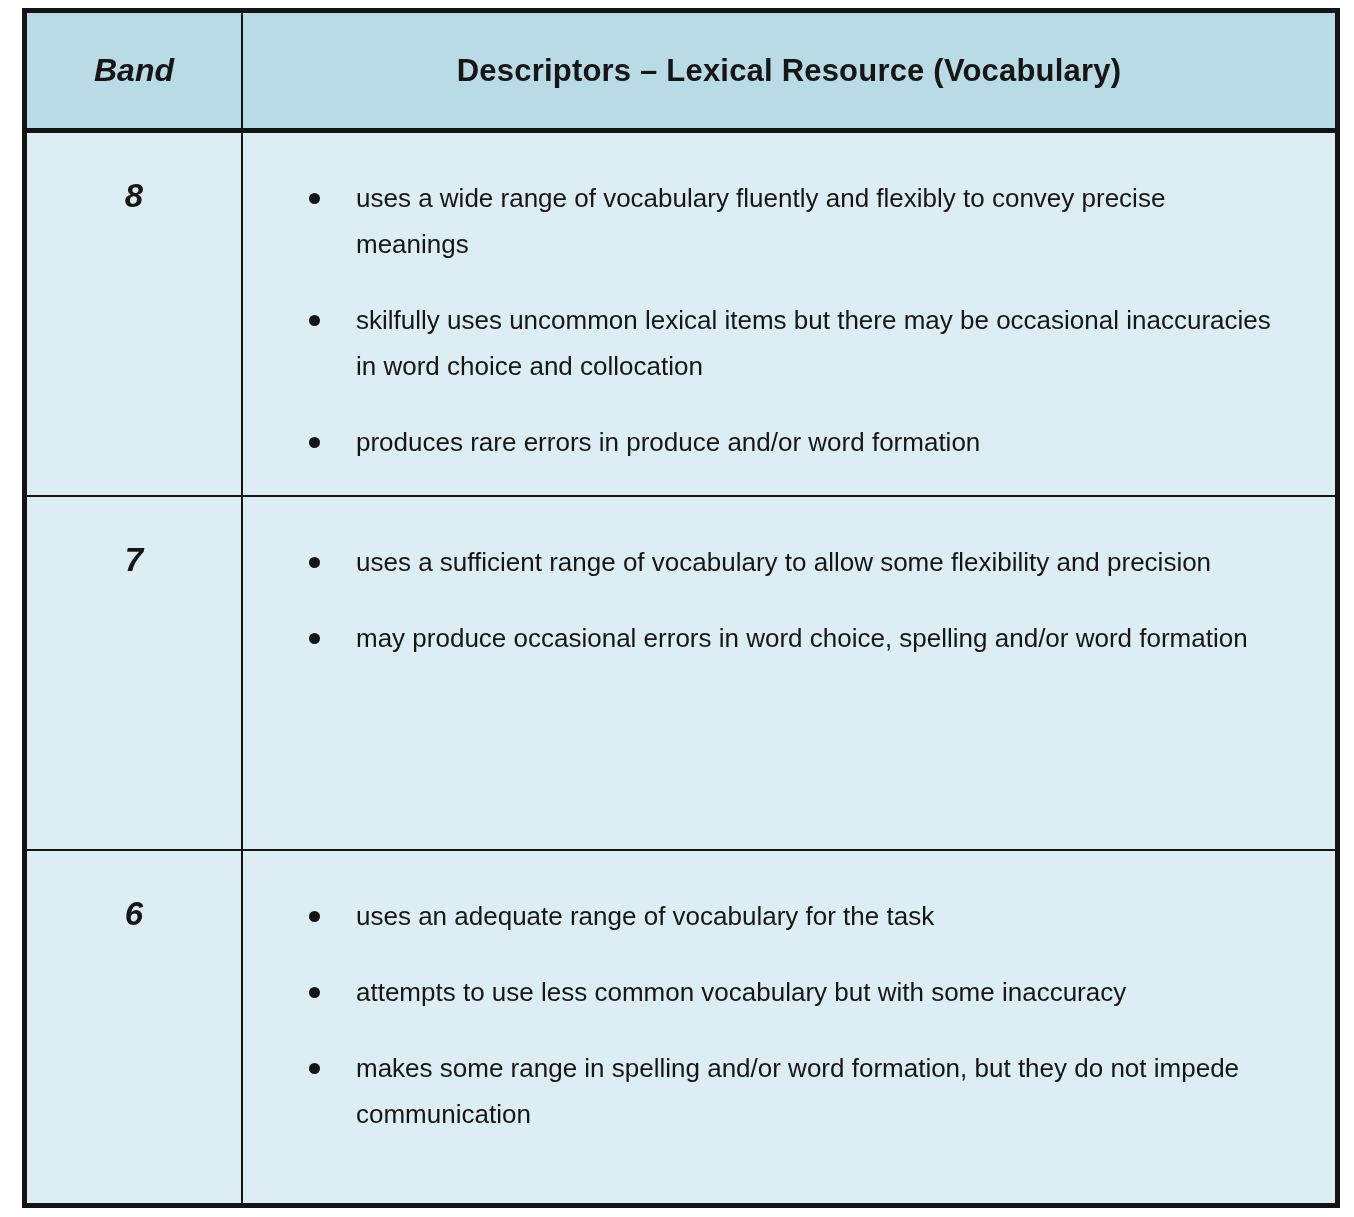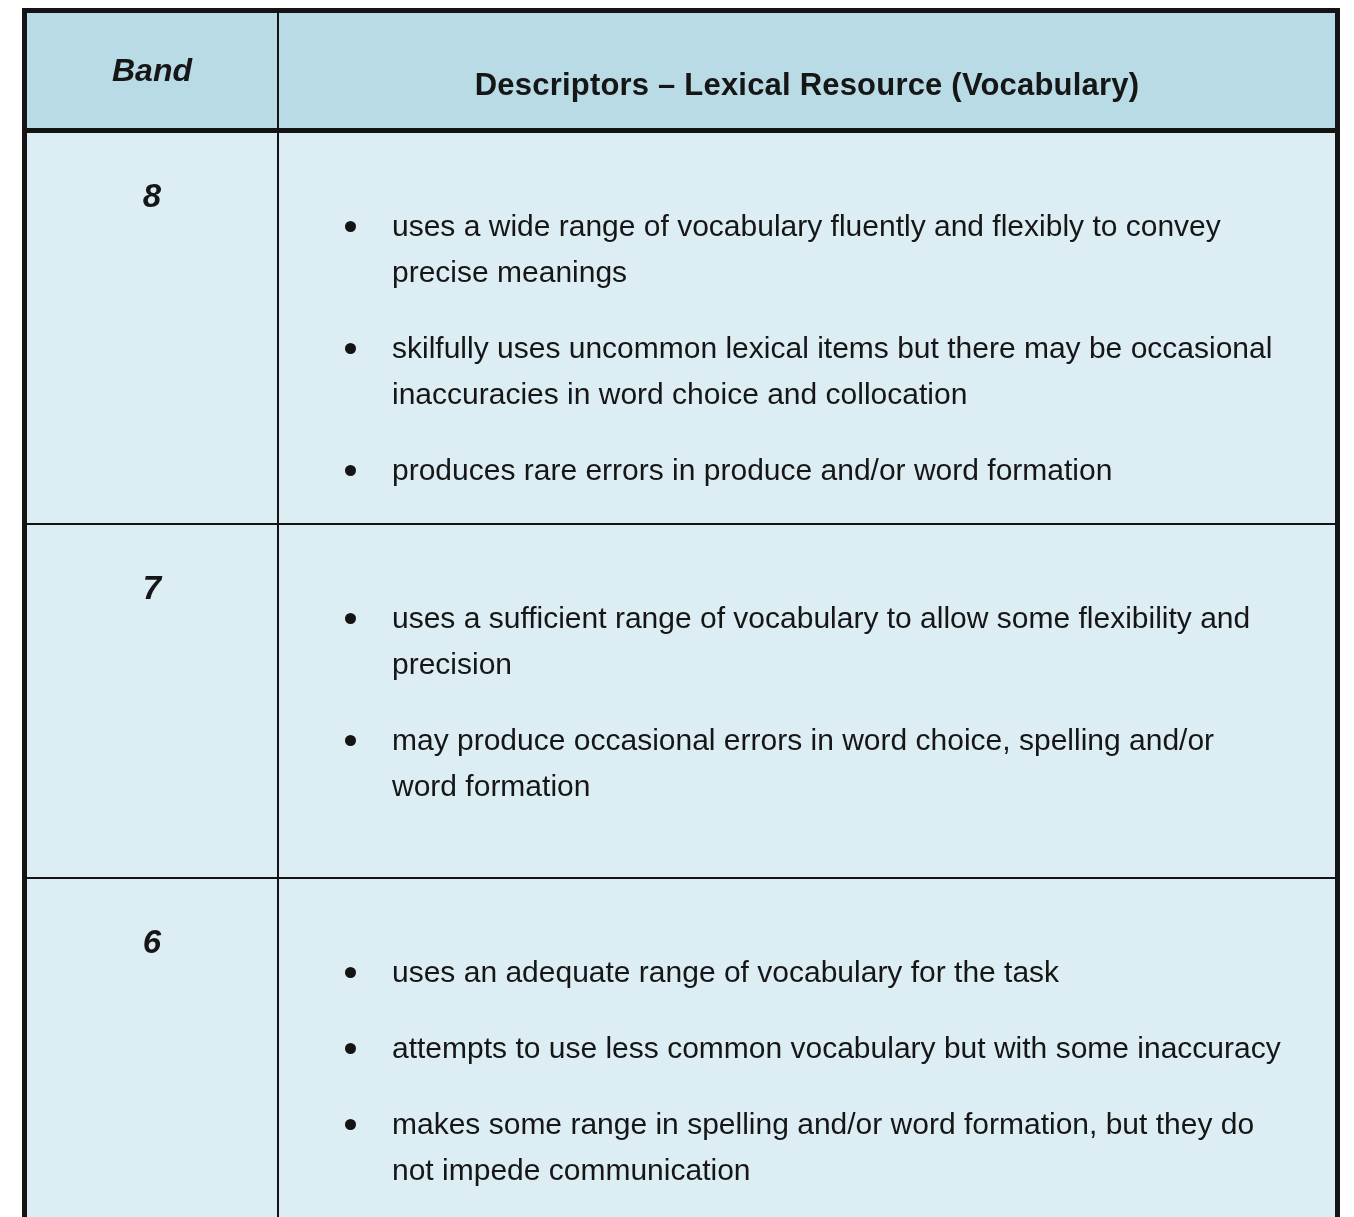--- a/index.html
+++ b/index.html
@@ -33,38 +33,37 @@
   }
   .body-row {
     background: #dcedf3;
     min-height: 352px;
     border-bottom: 2px solid #141414;
   }
   .body-row.last {
     border-bottom: none;
   }
   .band-cell {
-    width: 252px;
+    width: 216px;
     flex-shrink: 0;
     border-right: 2px solid #141414;
     box-sizing: border-box;
     text-align: center;
   }
   .header-row .band-cell {
     display: flex;
     align-items: center;
     justify-content: center;
     font-weight: bold;
     font-style: italic;
     font-size: 32px;
   }
   .desc-cell {
     flex: 1;
     box-sizing: border-box;
-    margin-top: 28px;
   }
   .header-row .desc-cell {
     display: flex;
     align-items: center;
     justify-content: center;
     font-weight: bold;
     font-size: 31px;
     letter-spacing: 0.2px;
   }
   .band-number {
@@ -77,21 +76,21 @@
   }
   ul.descriptor-list {
     list-style: none;
     margin: 0;
     padding: 42px 40px 30px 0;
   }
   ul.descriptor-list li {
     position: relative;
     padding-left: 113px;
     padding-right: 10px;
-    font-size: 30px;
+    font-size: 26px;
     line-height: 46px;
     margin-bottom: 30px;
   }
   ul.descriptor-list li:last-child {
     margin-bottom: 0;
   }
   .dot {
     position: absolute;
     left: 66px;
     top: 18px;

